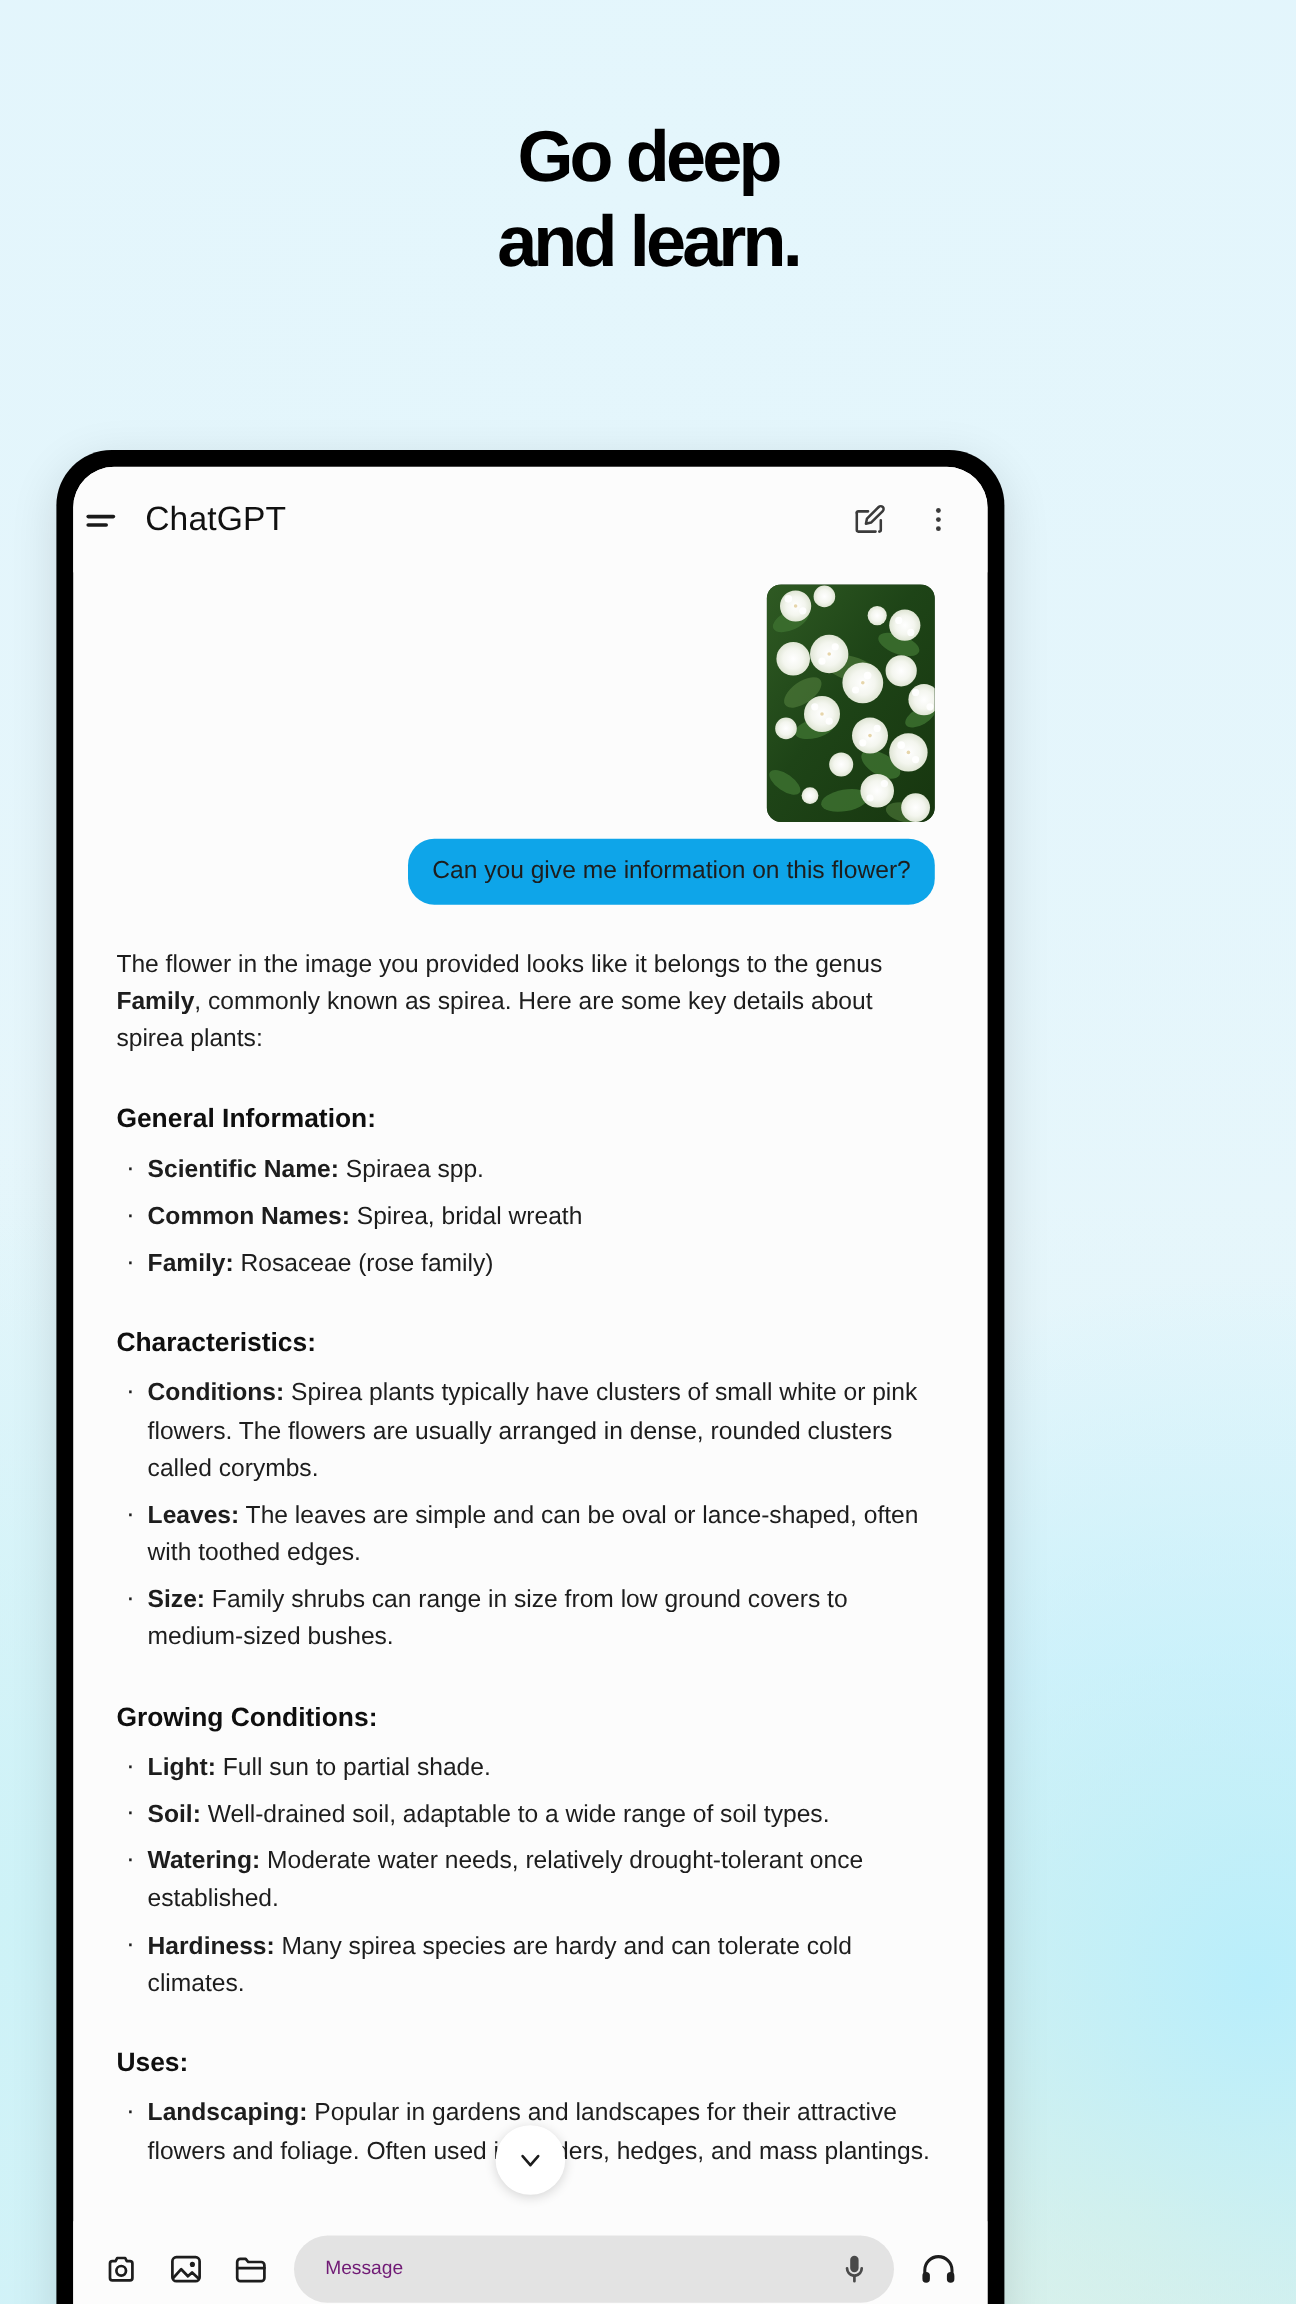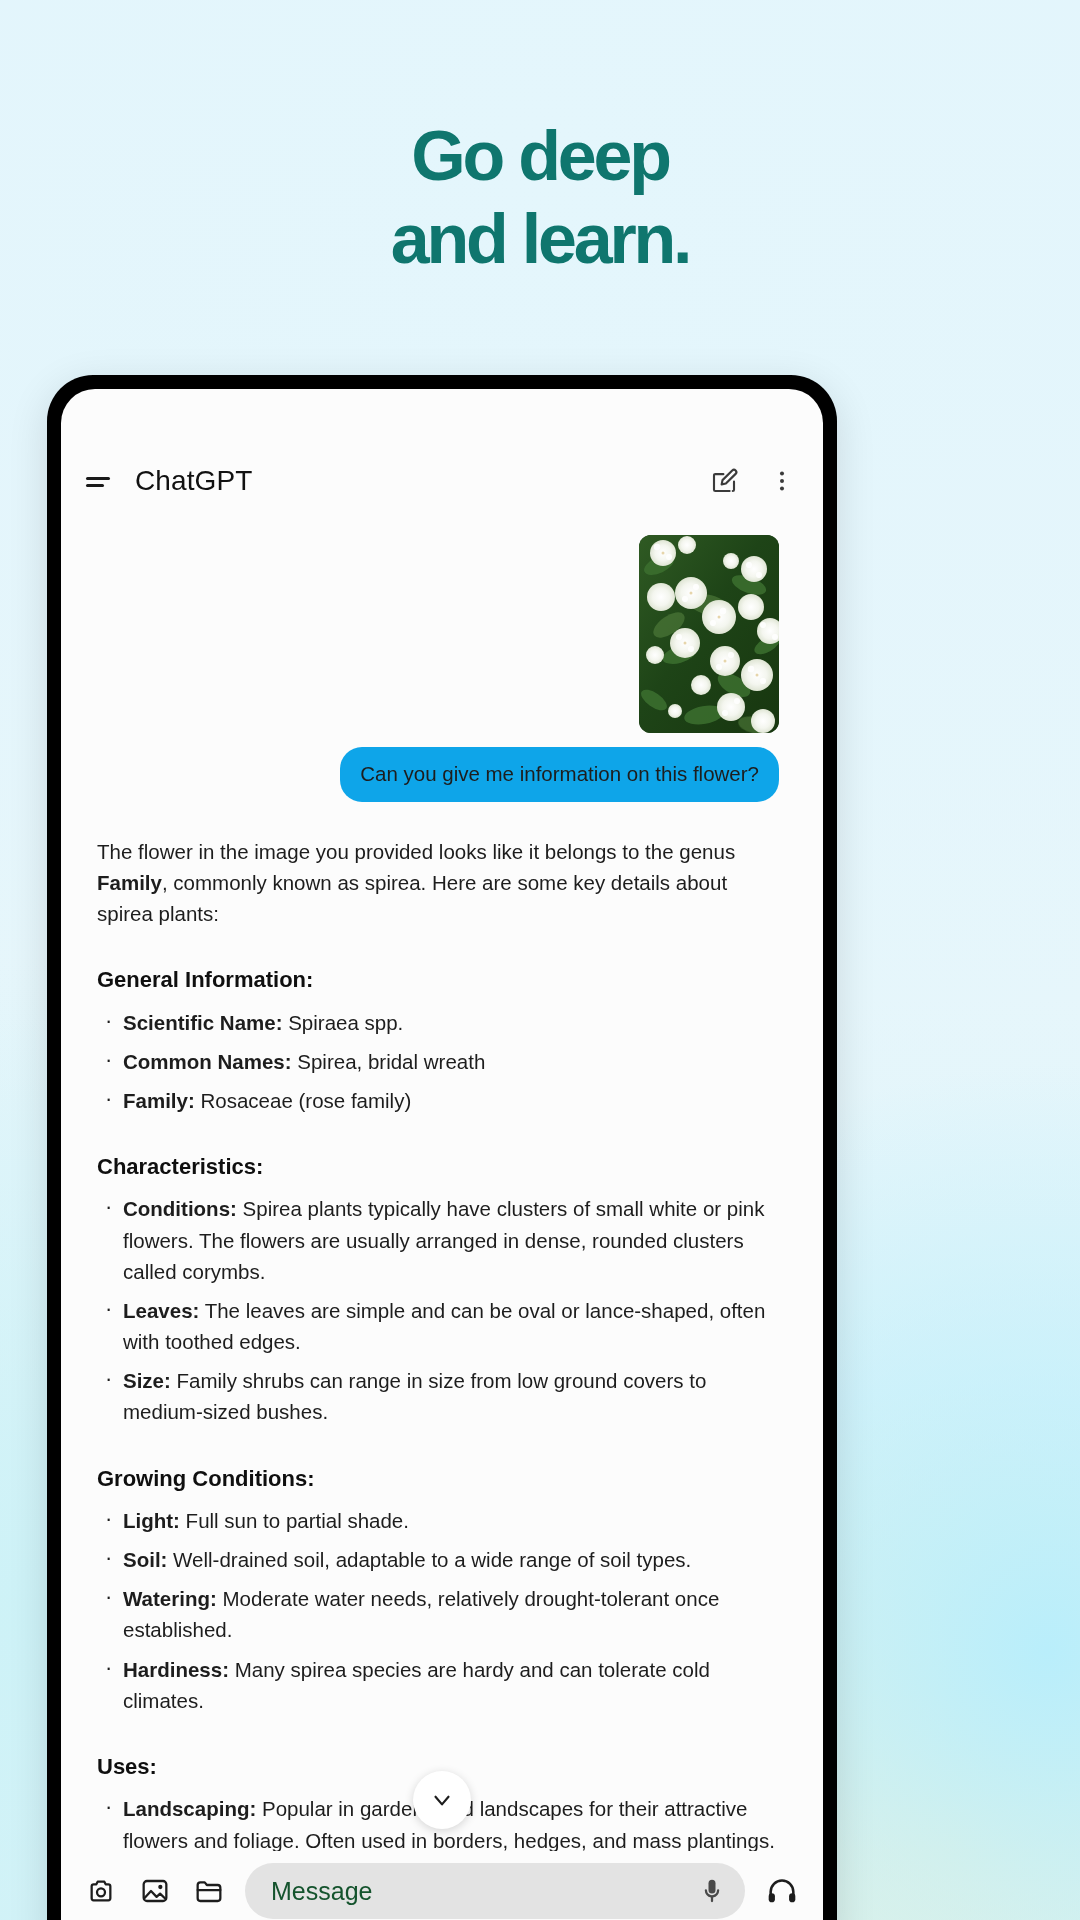--- a/index.html
+++ b/index.html
@@ -20,27 +20,26 @@
       radial-gradient(circle at 88% 96%, #f7f3d8 0%, rgba(247,243,216,0) 22%),
       radial-gradient(circle at 50% 8%, #e4f6fc 0%, rgba(228,246,252,0) 60%),
       linear-gradient(180deg, #e2f5fc 0%, #e6f6fb 52%, #d6f2f8 100%);
   }
 
   
   #headline {
     position: absolute;
     top: 96px; left: 0; right: 0;
     text-align: center;
-    color: #0f766e;
-    font-size: 70px;
+    color: #000000;
+    font-size: 60px;
     font-weight: 700;
     letter-spacing: -3.2px;
     line-height: 1.18;
     z-index: 3;
-    margin-top: 19px;
   }
   #headline .hl-line { display: block; }
 
   
   #phone-frame {
     position: absolute;
     left: 47px; top: 375px;
     width: 790px; height: 1568px;
     background: #000;
     border-radius: 46px 46px 0 0;
@@ -57,23 +56,22 @@
     display: flex;
     flex-direction: column;
   }
 
   
   #app-header {
     height: 88px;
     flex: 0 0 88px;
     display: flex;
     align-items: center;
-    padding: 0 28px 0 22px;
+    padding: 0 28px 0 8px;
     background: #fcfcfc;
-    margin-top: 48px;
   }
   #menu-icon { width: 30px; height: 30px; position: relative; flex: 0 0 auto; cursor: pointer; }
   #menu-icon i {
     position: absolute; left: 3px; height: 2.6px; background: #1a1a1a; border-radius: 2px; display:block;
   }
   #menu-icon i:nth-child(1) { top: 11px; width: 24px; }
   #menu-icon i:nth-child(2) { top: 18px; width: 18px; }
 
   #app-title {
     margin-left: 22px;
@@ -172,22 +170,22 @@
     height: 56px;
     background: #e3e3e3;
     border-radius: 28px;
     display: flex;
     align-items: center;
     padding: 0 16px 0 26px;
     min-width: 0;
   }
   #message-placeholder {
     flex: 1 1 auto;
-    font-size: 25px;
-    color: #14532d;
+    font-size: 16px;
+    color: #701a75;
     overflow: hidden;
     white-space: nowrap;
   }
   #mic-icon { width: 34px; height: 34px; display:flex; align-items:center; justify-content:center; cursor:pointer; flex: 0 0 auto;}
   #headphones-icon { width: 38px; height: 38px; display:flex; align-items:center; justify-content:center; cursor:pointer; flex: 0 0 auto;}
 </style>
 </head>
 <body>
 
 <div id="bg-gradient"></div>

